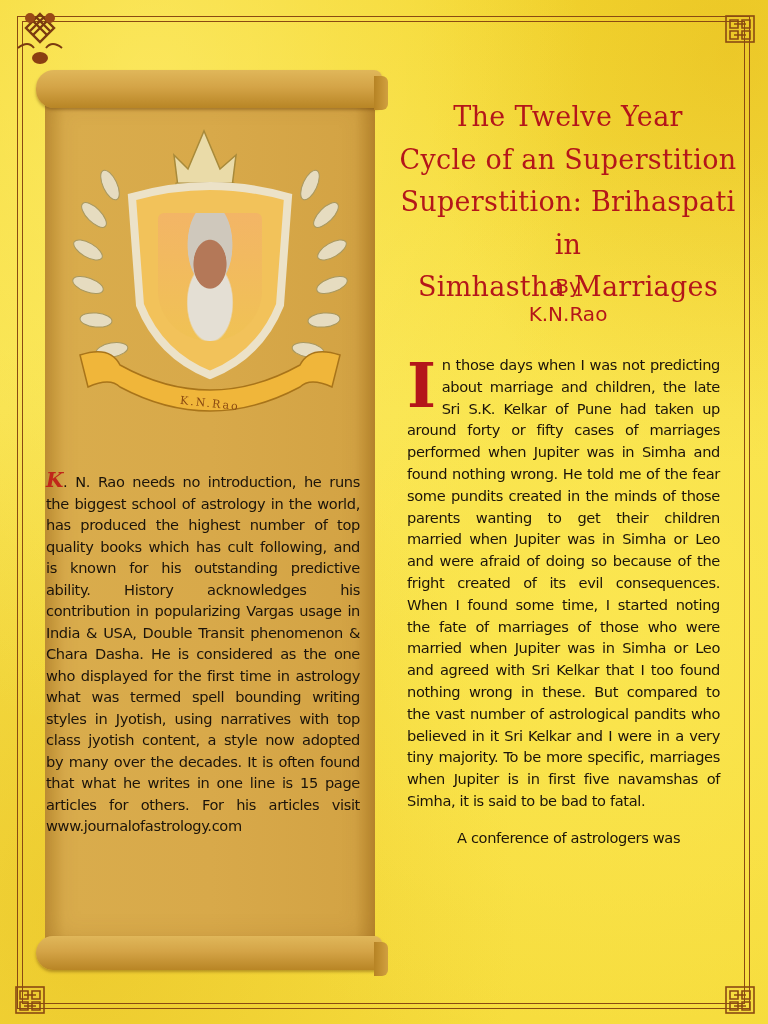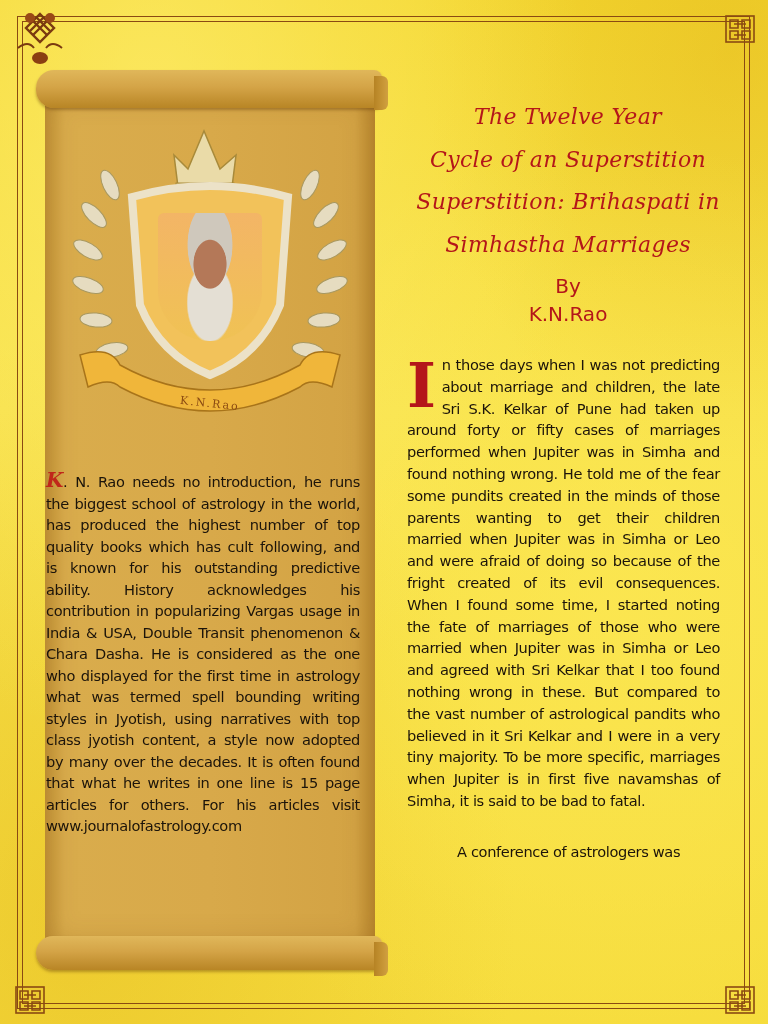--- a/index.html
+++ b/index.html
@@ -69,41 +69,41 @@
       color: #1c140a; text-align: justify; letter-spacing: -0.35px; margin-top: 12px;
     }
     .bio .dropcap {
       font-family: "DejaVu Serif", serif; font-style: italic; color: #c0271a;
       font-size: 20px; font-weight: bold;
     }
 
     
     .title {
       position: absolute; left: 396px; top: 96px; width: 344px; text-align: center;
-      font-family: "DejaVu Serif", serif; font-style: italic; color: #b4161a;
-      font-size: 22px; line-height: 42.5px; letter-spacing: 0.3px;
+      font-family: "DejaVu Serif", serif; color: #b4161a;
+      font-size: 27px; line-height: 42.5px; letter-spacing: 0.3px;
     }
     .byline {
       position: absolute; left: 396px; top: 272px; width: 344px; text-align: center;
       color: #b4161a; font-size: 20px; line-height: 28px;
       font-family: "DejaVu Sans", sans-serif;
     }
 
     
     .article {
       position: absolute; left: 407px; top: 354px; width: 313px;
       font-family: "DejaVu Sans", sans-serif; font-size: 14.6px; line-height: 21.8px;
       color: #1c140a; text-align: justify; letter-spacing: -0.35px;
     }
     .article .drop {
       float: left; font-family: "DejaVu Serif", serif; font-weight: bold;
       color: #b4161a; font-size: 62px; line-height: 56px; margin: 4px 6px 0 0;
     }
     .article p { margin: 0; }
-    .article p.cont { margin-top: 29px; text-indent: 50px; }
+    .article p.cont { margin-top: 15px; text-indent: 50px; }
   </style>
 </head>
 <body>
 
 <div class="frame-outer"></div>
 <div class="frame-inner"></div>
 
 <div class="corner" style="left:10px;top:6px;">
   <svg width="60" height="62" viewBox="0 0 60 62">
     <g fill="none" stroke="#7a3a10" stroke-width="2.4">

